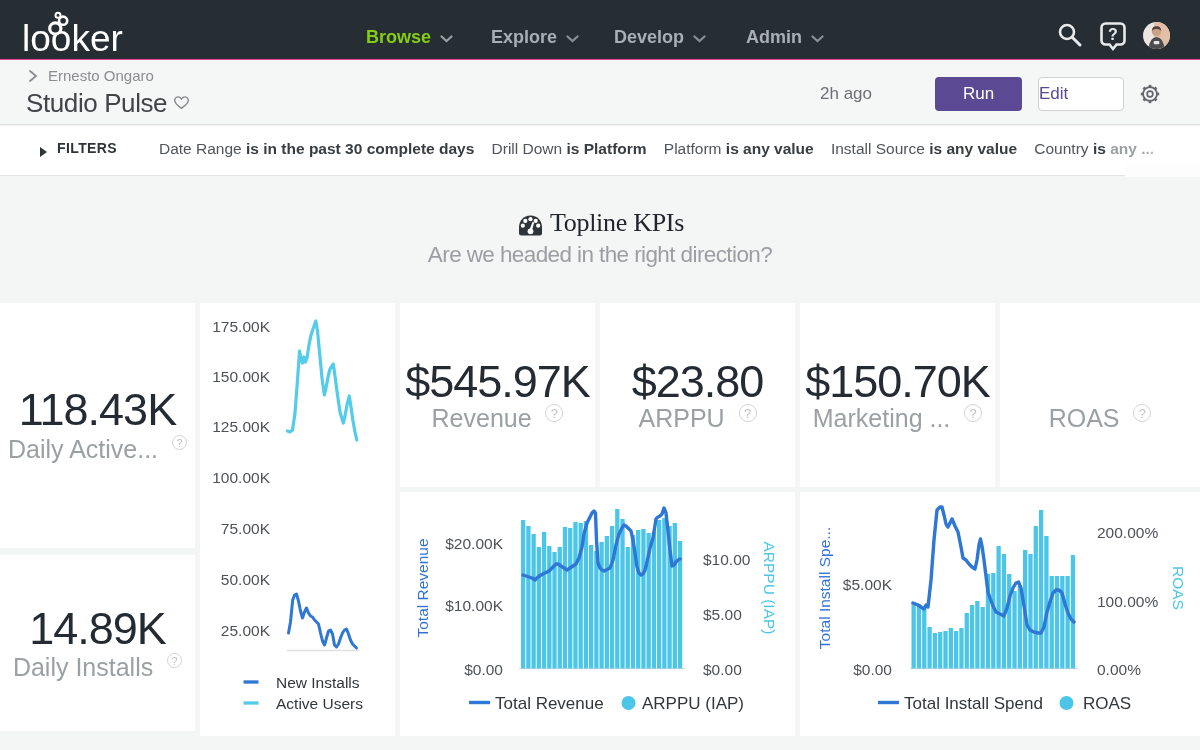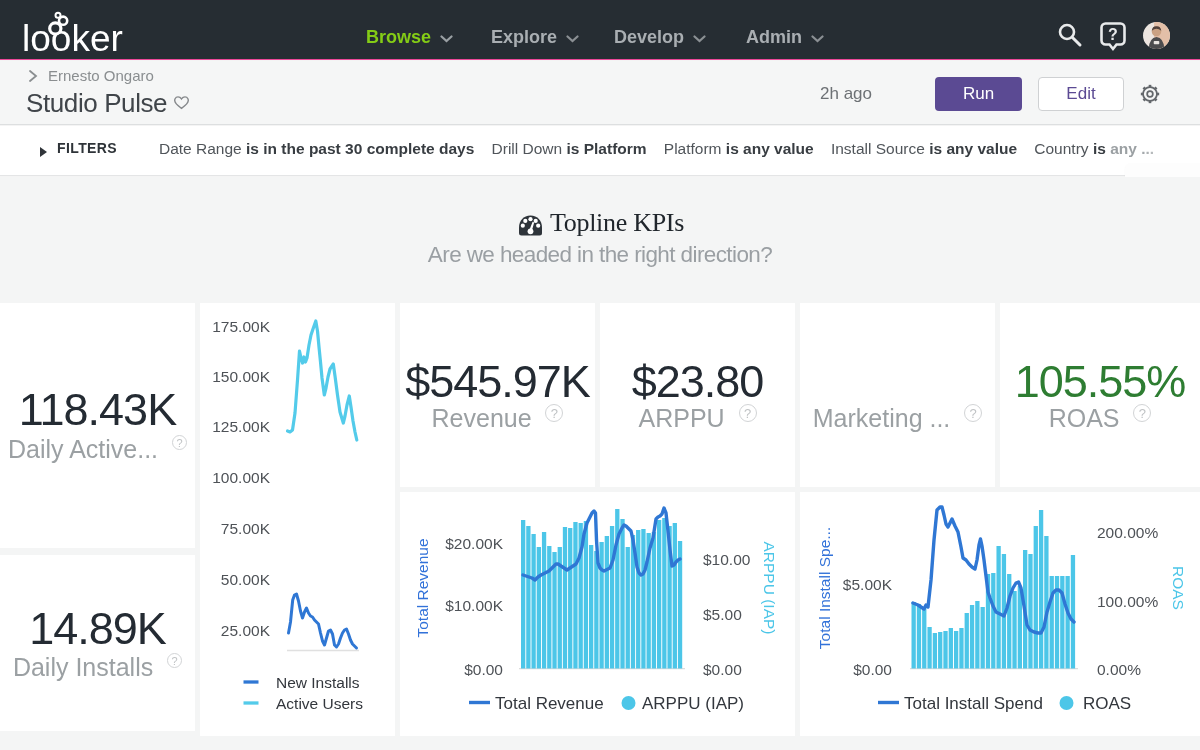--- a/index.html
+++ b/index.html
@@ -77,21 +77,21 @@
   <svg class="abs" style="left:27px;top:9px" width="12" height="12" viewBox="0 0 12 12">
         <polyline points="3,1 9,6 3,11" fill="none" stroke="#8a8e90" stroke-width="1.8" stroke-linecap="round"></polyline>
       </svg>
   <div class="abs" style="left:48px;top:6px;font-size:15px;color:#8a8e90">Ernesto Ongaro</div>
   <div class="abs" style="left:26px;top:27px;font-size:26px;letter-spacing:-0.4px;color:#40454a">Studio Pulse</div>
   <svg class="abs" style="left:173px;top:33px" width="17" height="16" viewBox="0 0 17 16">
     <path d="M8.5 14.3 C2.6 10.4 0.9 7 2.1 4.7 C3.3 2.3 6.6 2.1 8.5 4.9 C10.4 2.1 13.7 2.3 14.9 4.7 C16.1 7 14.4 10.4 8.5 14.3 Z" fill="none" stroke="#85888b" stroke-width="1.4"></path>
   </svg>
   <div class="abs" style="left:820px;top:23px;width:100px;font-size:17px;color:#6d7175">2h ago</div>
   <div class="abs" style="left:935px;top:16px;width:87px;height:34px;background:#5b4a93;border-radius:4px;text-align:center;line-height:34px;font-size:17px;color:#ffffff">Run</div>
-  <div class="abs" style="left:1038px;top:16px;width:86px;height:34px;background:#ffffff;border:1px solid #cfd1d3;border-radius:4px;text-align:center;line-height:32px;font-size:17px;color:#5b4a93">Edit</div>
+  <div class="abs" style="left:1038px;top:16px;width:86px;height:34px;background:#ffffff;border:1px solid #cfd1d3;border-radius:4px;line-height:32px;font-size:17px;color:#5b4a93">Edit</div>
   <svg class="abs" style="left:1139px;top:22px" width="22" height="22" viewBox="0 0 24 24">
     <g stroke="#63676b" fill="none">
       <circle cx="12" cy="12" r="7.6" stroke-width="1.9"></circle>
       <g stroke-width="2.9">
         <line x1="12" y1="2" x2="12" y2="4.6"></line>
             <line x1="12" y1="19.4" x2="12" y2="22"></line>
         <line x1="2" y1="12" x2="4.6" y2="12"></line>
             <line x1="19.4" y1="12" x2="22" y2="12"></line>
         <line x1="4.9" y1="4.9" x2="6.8" y2="6.8"></line>
             <line x1="17.2" y1="17.2" x2="19.1" y2="19.1"></line>
@@ -157,24 +157,24 @@
 
   <div class="tile" style="left:400px;top:126px;width:195px;height:184px">
     <div class="sval bignum" style="top:53px">$545.97K</div>
     <div class="lblrow" style="top:101px;font-size:25px">Revenue&nbsp;&nbsp;<span class="qm" style="width:18px;height:18px;font-size:13px;line-height:18px">?</span></div>
   </div>
   <div class="tile" style="left:600px;top:126px;width:195px;height:184px">
     <div class="sval bignum" style="top:53px">$23.80</div>
     <div class="lblrow" style="top:101px;font-size:25px">ARPPU&nbsp;&nbsp;<span class="qm" style="width:18px;height:18px;font-size:13px;line-height:18px">?</span></div>
   </div>
   <div class="tile" style="left:800px;top:126px;width:195px;height:184px">
+    <div class="sval bignum" style="top:53px">$150.70K</div>
     <div class="lblrow" style="top:101px;font-size:25px">Marketing ...&nbsp;&nbsp;<span class="qm" style="width:18px;height:18px;font-size:13px;line-height:18px">?</span></div>
   </div>
   <div class="tile" style="left:1000px;top:126px;width:200px;height:184px">
-    <div class="sval bignum" style="top:53px;color:#2e7d32">105.55%</div>
     <div class="lblrow" style="top:101px;font-size:25px">ROAS&nbsp;&nbsp;<span class="qm" style="width:18px;height:18px;font-size:13px;line-height:18px">?</span></div>
   </div>
 
   <div class="tile" style="left:400px;top:315px;width:395px;height:244px"><svg width="395" height="244" style="font-family:'Liberation Sans',sans-serif">
           <text x="28" y="96" transform="rotate(-90 28 96)" text-anchor="middle" font-size="15.5" fill="#3272d9">Total Revenue</text>
           <text x="103" y="56.5" text-anchor="end" font-size="15.5" fill="#4e5257">$20.00K</text>
           <text x="103" y="119.0" text-anchor="end" font-size="15.5" fill="#4e5257">$10.00K</text>
           <text x="103" y="182.5" text-anchor="end" font-size="15.5" fill="#4e5257">$0.00</text>
           <line x1="119" y1="176.7" x2="285" y2="176.7" stroke="#dcdcdc" stroke-width="1.2"></line>
           <rect x="121.00" y="28.0" width="4.3" height="148.5" fill="#4cc6e8"></rect>

